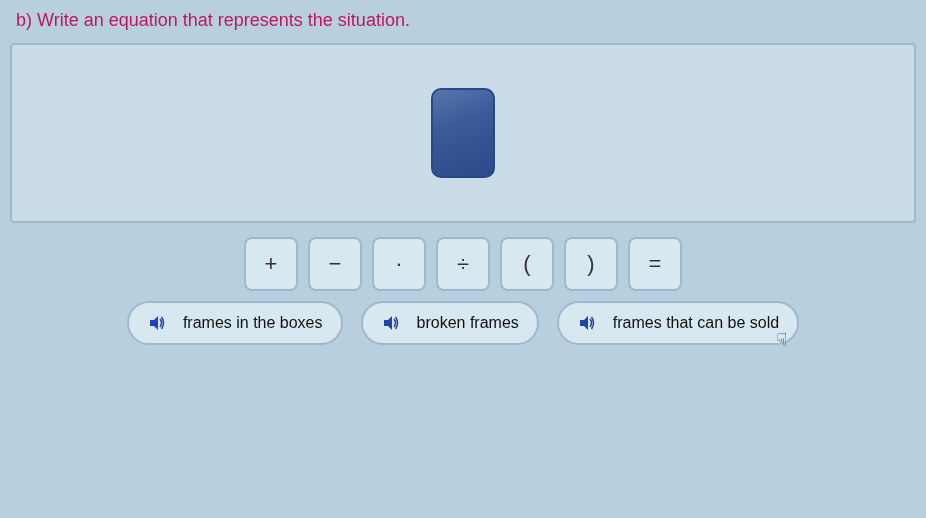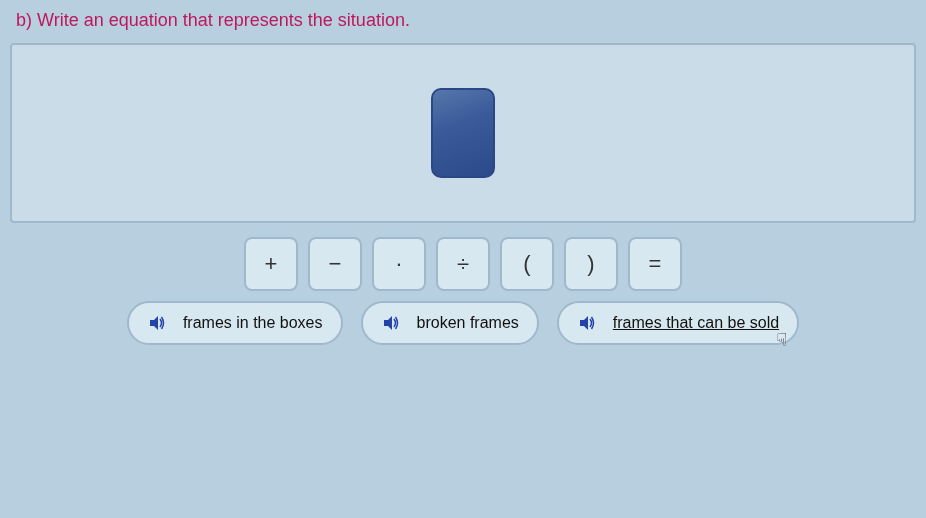--- a/index.html
+++ b/index.html
@@ -143,21 +143,21 @@
     <div class="word-btn" style="position: relative; align-items: center;">
       <span class="speaker-icon">
         <svg width="18" height="18" viewBox="0 0 18 18" fill="#2244aa" xmlns="http://www.w3.org/2000/svg">
       <polygon points="2,6 6,6 10,2 10,16 6,12 2,12" fill="#2244aa"></polygon>
       <path d="M12,5 Q15,9 12,13" fill="none" stroke="#2244aa" stroke-width="1.5"></path>
       <path d="M13.5,3 Q17.5,9 13.5,15" fill="none" stroke="#2244aa" stroke-width="1.5"></path>
     </svg>
       </span>
       <span>broken frames</span>
     </div>
-    <div class="word-btn" style="position: relative; text-decoration: underline;">
+    <div class="word-btn" style="position: relative;">
       <span class="speaker-icon">
         <svg width="18" height="18" viewBox="0 0 18 18" fill="#2244aa" xmlns="http://www.w3.org/2000/svg">
       <polygon points="2,6 6,6 10,2 10,16 6,12 2,12" fill="#2244aa"></polygon>
       <path d="M12,5 Q15,9 12,13" fill="none" stroke="#2244aa" stroke-width="1.5"></path>
       <path d="M13.5,3 Q17.5,9 13.5,15" fill="none" stroke="#2244aa" stroke-width="1.5"></path>
     </svg>
       </span>
       <span>frames that can be sold</span>
       <span class="hand-cursor" style="font-size: 18px; color: rgb(51, 51, 51);">☟</span>
     </div>

